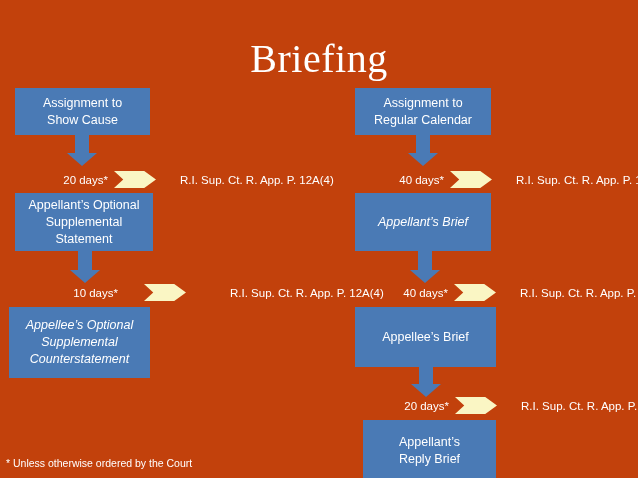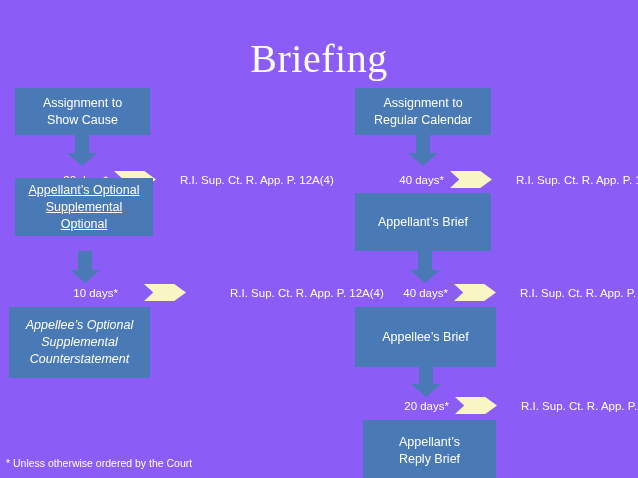--- a/index.html
+++ b/index.html
@@ -5,21 +5,21 @@
   html, body {
     margin: 0;
     padding: 0;
     background: #173a63;
   }
   #slide {
     position: relative;
     width: 638px;
     height: 478px;
     overflow: hidden;
-    background: #8b5cf6;
+    background: #c2410c;
     font-family: "Liberation Sans", sans-serif;
     -webkit-font-smoothing: antialiased;
   }
 
   
   .slide-title {
     position: absolute;
     left: 0;
     top: 36px;
     width: 638px;
@@ -129,25 +129,25 @@
     <div class="stem" style="height:18px;"></div>
     <div class="head" style="top:18px;"></div>
   </div>
 
   <div class="steprow" style="left:40px; top:171px;">
     <div class="days" style="width:68px;">20 days*</div>
     <div class="chevron"></div>
     <div class="cite">R.I. Sup. Ct. R. App. P.  12A(4)</div>
   </div>
 
-  <div class="pbox" style="left:15px; top:178px; width:138px; height:58px;text-decoration:underline;">
+  <div class="pbox" style="left:15px; top:193px; width:138px; height:58px;">
     <div>
       <span>Appellant’s  Optional</span>
       <span>Supplemental</span>
-      <span>Optional</span>
+      <span>Statement</span>
     </div>
   </div>
 
   <div class="darrow" style="left:70px; top:251px; height:32px;">
     <div class="stem" style="height:19px;"></div>
     <div class="head" style="top:19px;"></div>
   </div>
 
   <div class="steprow" style="left:50px; top:284px;gap:20px;">
     <div class="days" style="width:68px;">10 days*</div>
@@ -174,21 +174,21 @@
     <div class="stem" style="height:18px;"></div>
     <div class="head" style="top:18px;"></div>
   </div>
 
   <div class="steprow" style="left:382px; top:171px;">
     <div class="days" style="width:62px;">40 days*</div>
     <div class="chevron"></div>
     <div class="cite">R.I. Sup. Ct. R. App. P.  16(a)</div>
   </div>
 
-  <div class="pbox" style="left:355px; top:193px; width:136px; height:58px;">
+  <div class="pbox" style="left:355px; top:193px; width:136px; height:58px;font-style:italic;">
     <div>
       <span>Appellant’s  Brief</span>
     </div>
   </div>
 
   <div class="darrow" style="left:410px; top:251px; height:32px;">
     <div class="stem" style="height:19px;"></div>
     <div class="head" style="top:19px;"></div>
   </div>
 

